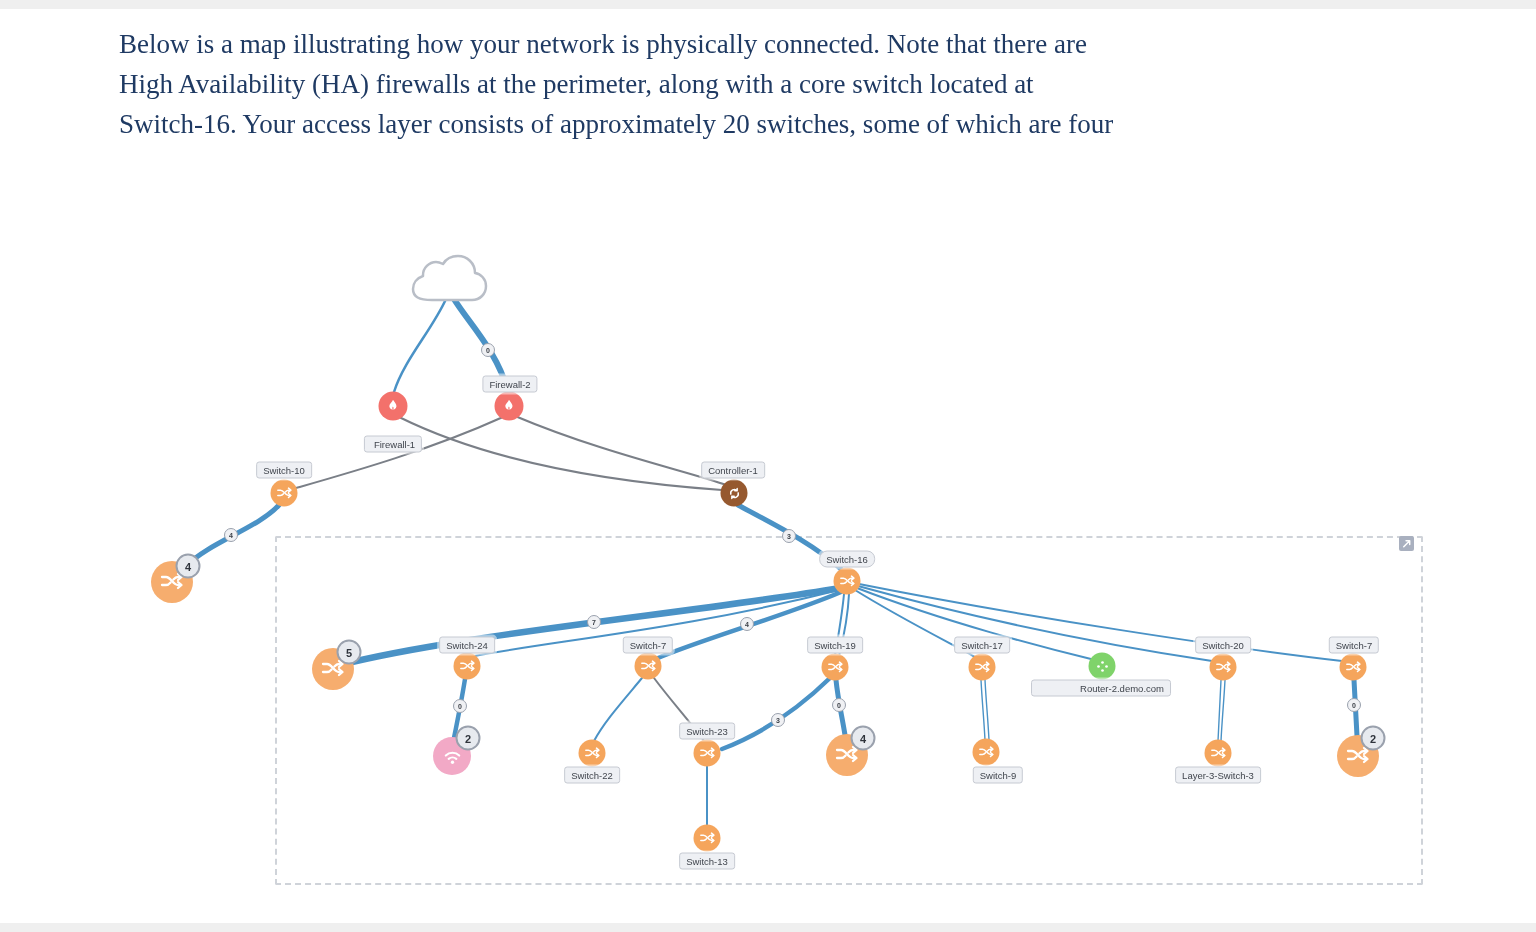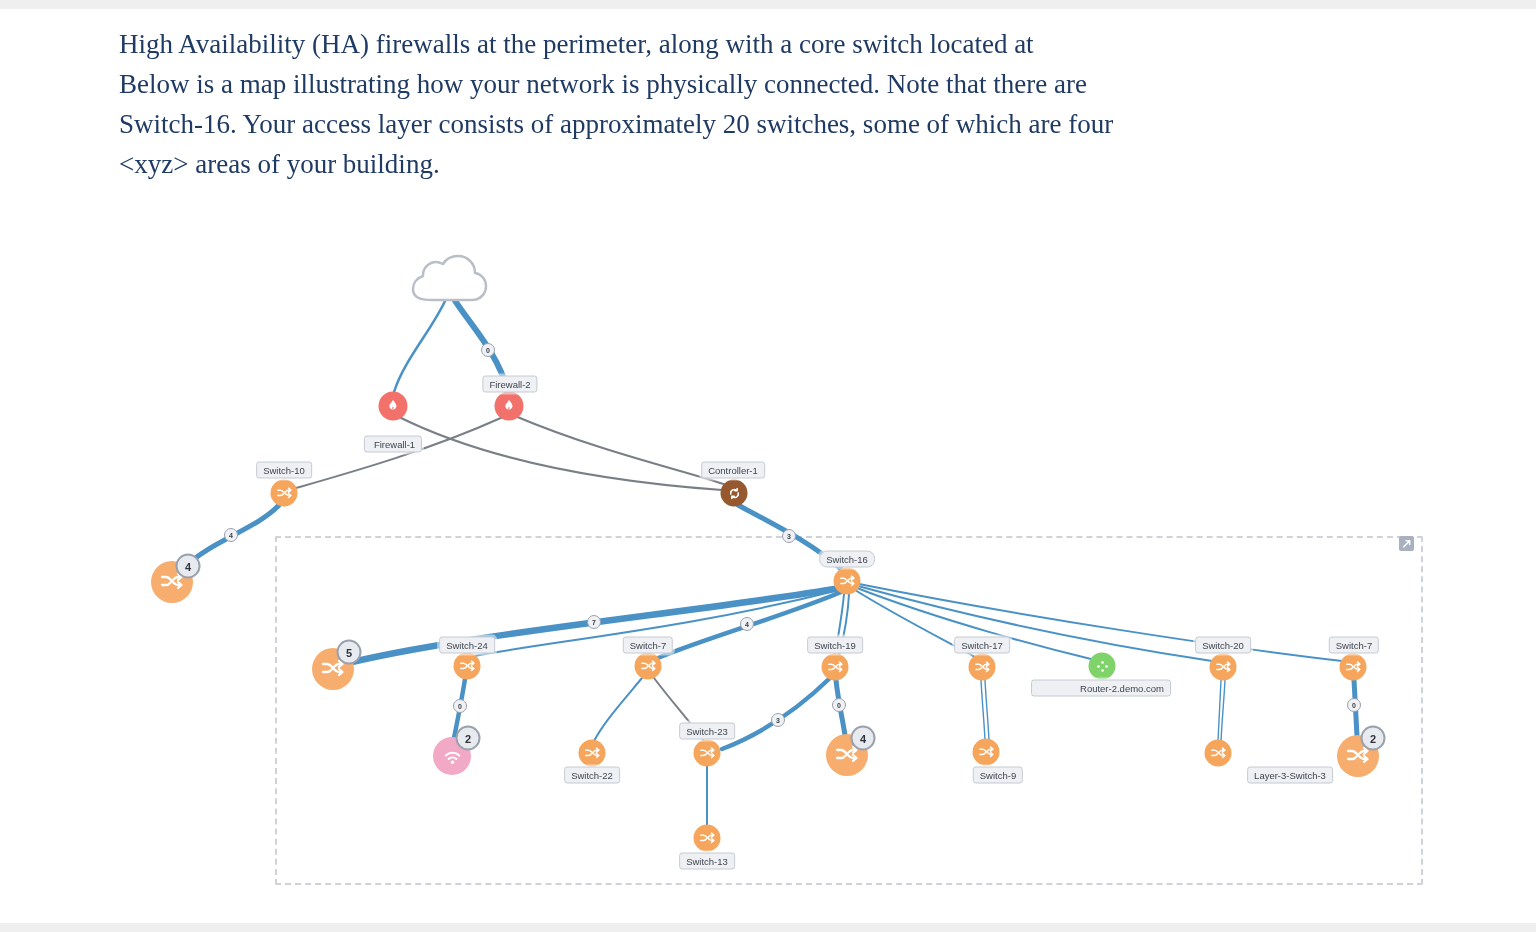--- a/index.html
+++ b/index.html
@@ -68,24 +68,23 @@
     display:flex;align-items:center;justify-content:center;z-index:4;
   }
 </style>
 </head>
 <body>
 
 <div class="strip top"></div>
 <div class="strip bottom"></div>
 
 <div class="desc">
+  <div>Below is a map illustrating how your network is physically connected. Note that there are</div>
   <div>High Availability (HA) firewalls at the perimeter, along with a core switch located at</div>
-  <div>Below is a map illustrating how your network is physically connected. Note that there are</div>
   <div>Switch-16. Your access layer consists of approximately 20 switches, some of which are four</div>
-  <div>&lt;xyz&gt; areas of your building.</div>
 </div>
 
 <div class="dash-box"></div>
 
 <svg class="wires" width="1536" height="932" viewBox="0 0 1536 932">
   <g fill="none" stroke-linecap="round">
 
     <path d="M446 299 C432 330 404 360 394 392" stroke="#4a92c6" stroke-width="2.5"></path>
     <path d="M454 299 C468 322 498 352 508 392" stroke="#4a92c6" stroke-width="6"></path>
 
@@ -333,21 +332,21 @@
 
 <div class="node n-sw" style="left:1218px;top:753px;">
   <svg width="16" height="16" viewBox="0 0 24 24">
     <g stroke="#fff" stroke-width="2.3" fill="none" stroke-linecap="round" stroke-linejoin="round">
       <path d="M2 7h4c5 0 7 8 12 8h3"></path>
         <path d="M2 15h4c2 0 3.4-1.2 4.6-2.6M13.4 9.6C14.6 8.2 16 7 18 7h3"></path>
       <path d="M18 12l3.5 3-3.5 3M18 4l3.5 3-3.5 3"></path>
     </g>
   </svg>
 </div>
-<div class="nlabel" style="left:1290px;top:775px;">Layer-3-Switch-3</div>
+<div class="nlabel" style="left:1218px;top:775px;">Layer-3-Switch-3</div>
 
 <div class="node n-big" style="left:1358px;top:756px;">
   <svg width="24" height="24" viewBox="0 0 24 24">
     <g stroke="#fff" stroke-width="2.3" fill="none" stroke-linecap="round" stroke-linejoin="round">
       <path d="M2 7h4c5 0 7 8 12 8h3"></path>
         <path d="M2 15h4c2 0 3.4-1.2 4.6-2.6M13.4 9.6C14.6 8.2 16 7 18 7h3"></path>
       <path d="M18 12l3.5 3-3.5 3M18 4l3.5 3-3.5 3"></path>
     </g>
   </svg>
 </div>

